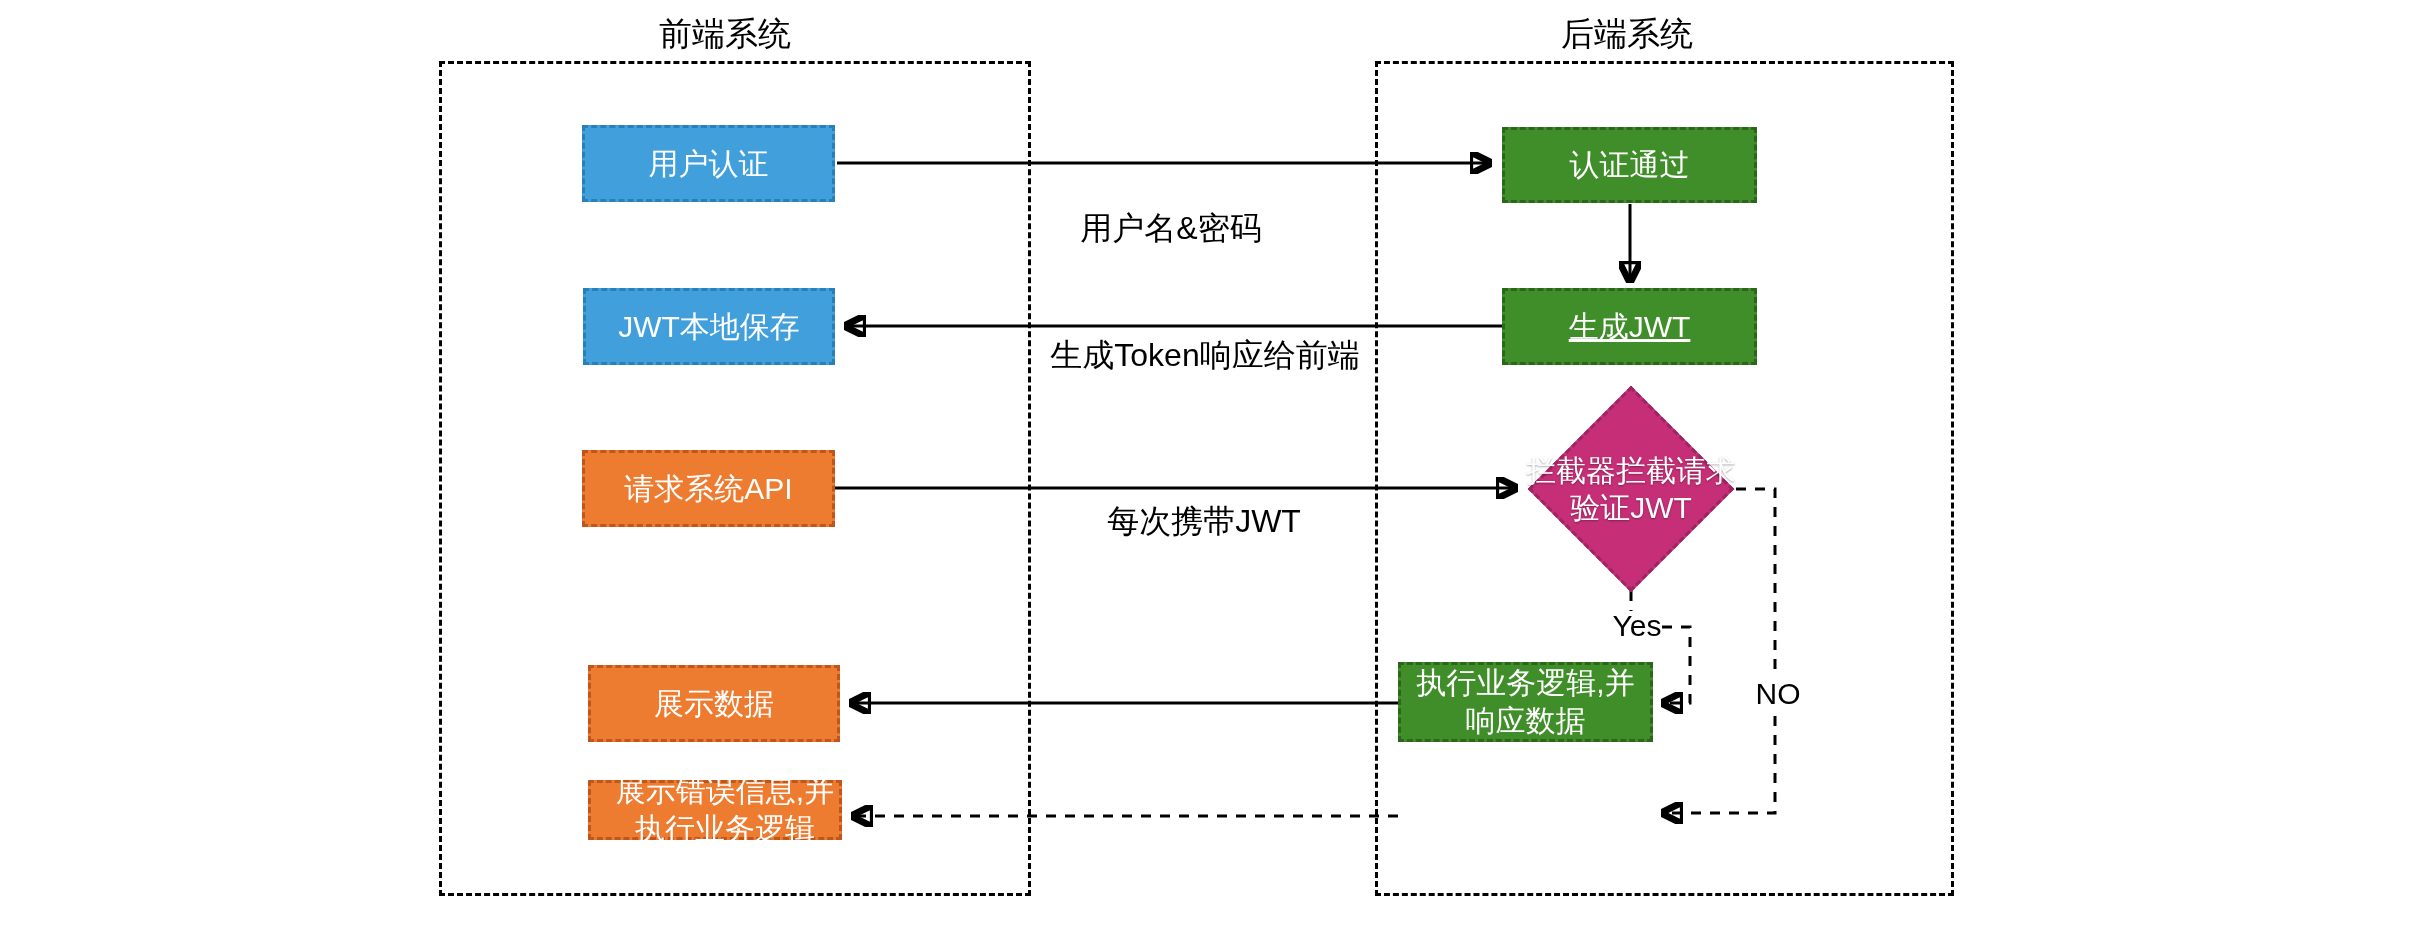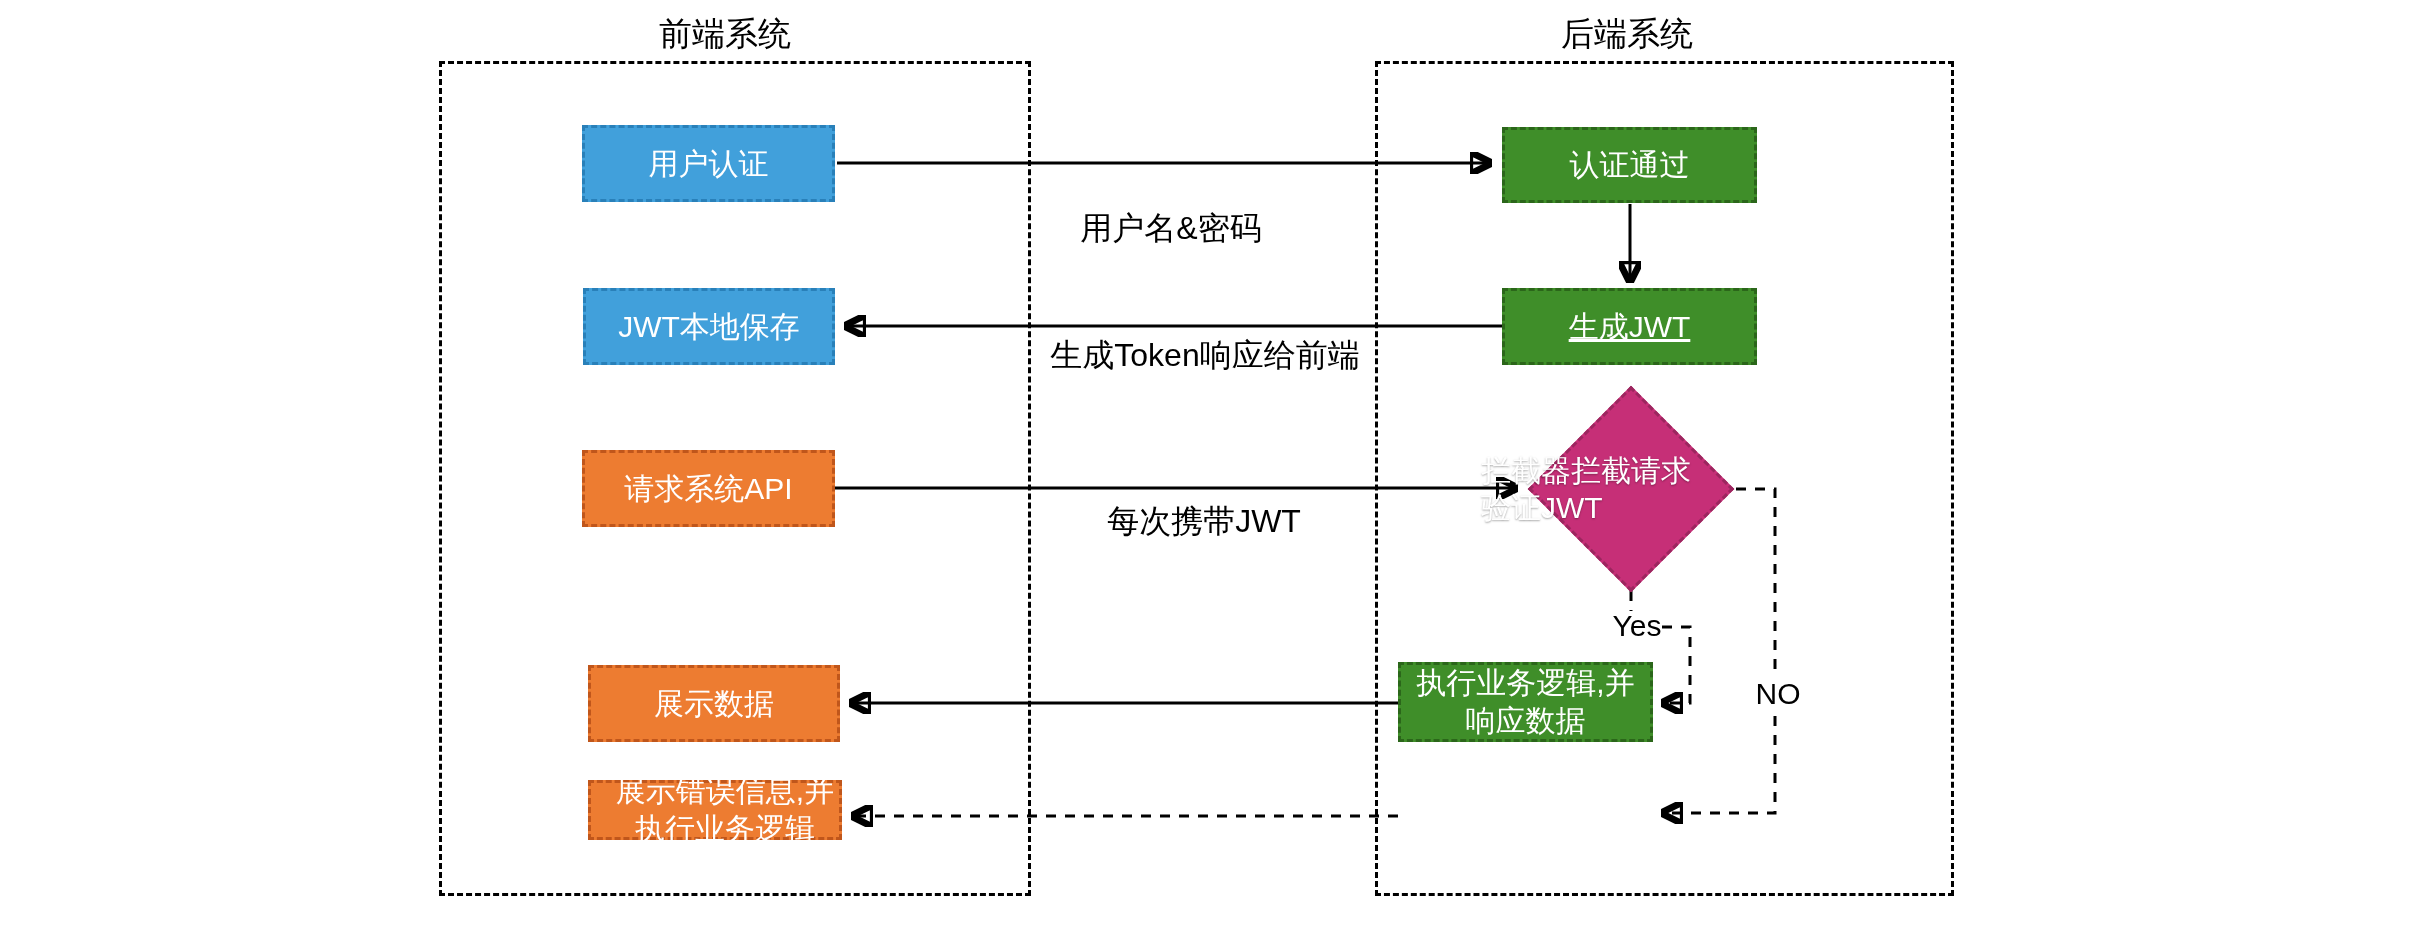--- a/index.html
+++ b/index.html
@@ -68,21 +68,21 @@
     width: 146px; height: 146px;
     background: #C62F77;
     border: 3px dashed #9C265F;
     transform: rotate(45deg);
     box-sizing: border-box;
   }
   .diamond-text {
     position: absolute;
     left: 1481px; top: 452px;
     width: 300px;
-    text-align: left;
+    text-align: center;
     color: #ffffff;
     font-size: 30px;
     font-weight: 500;
     line-height: 37px;
     text-shadow: 0 1px 2px rgba(0,0,0,0.35);
     white-space: nowrap;
   }
 
   .edge-label {
     position: absolute;

